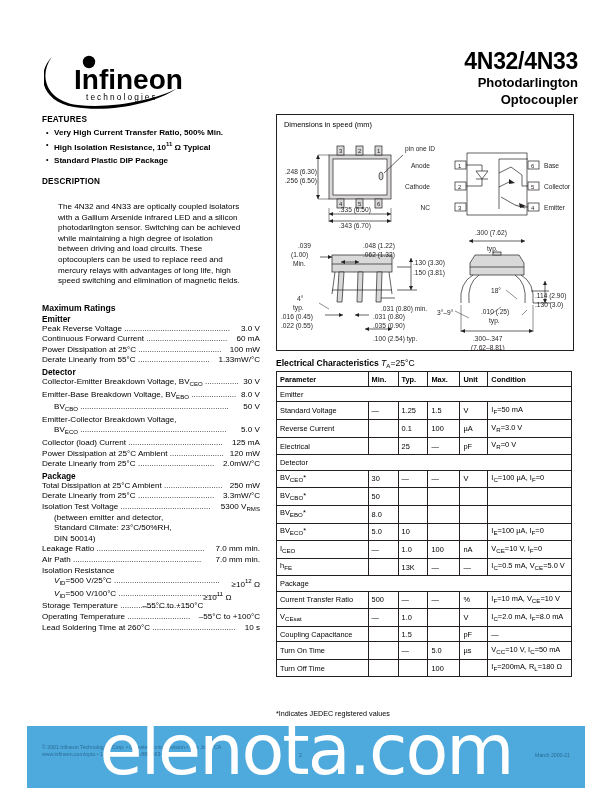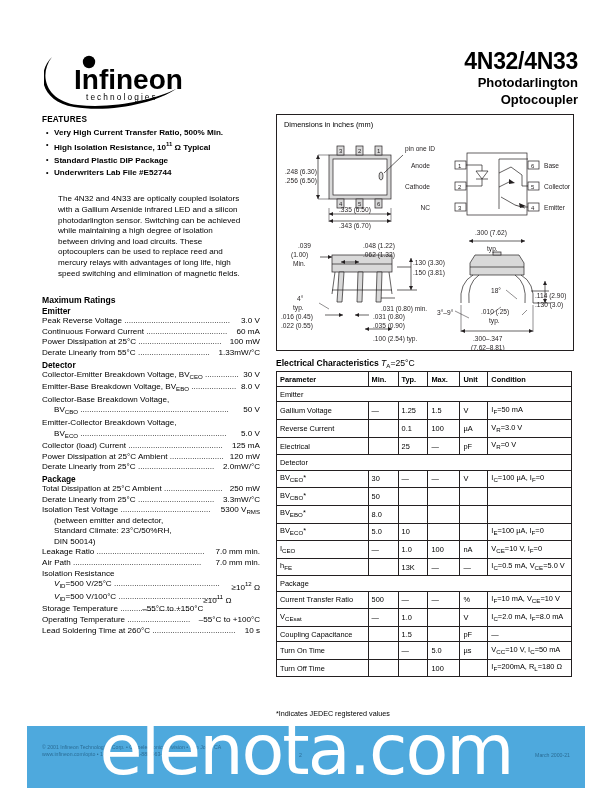--- a/index.html
+++ b/index.html
@@ -103,36 +103,35 @@
     <div class="title-sub">Photodarlington</div>
     <div class="title-sub">Optocoupler</div>
   </div>
 
   <div class="leftcol">
     <div class="sec-h">FEATURES</div>
     <ul class="features" id="features-list">
         <li>Very High Current Transfer Ratio, 500% Min.</li>
         <li>High Isolation Resistance, 10<span class="sup">11</span> Ω Typical</li>
         <li>Standard Plastic DIP Package</li>
-        <li>Underwriters Lab File #E52744</li>
       </ul>
 
+    <div class="sec-h" style="margin-top:11px;">DESCRIPTION</div>
     <p class="desc">The 4N32 and 4N33 are optically coupled isolators with a Gallium Arsenide infrared LED and a silicon photodarlington sensor. Switching can be achieved while maintaining a high degree of isolation between driving and load circuits. These optocouplers can be used to replace reed and mercury relays with advantages of long life, high speed switching and elimination of magnetic fields.</p>
 
     <div class="maxrat">Maximum Ratings</div>
     <div id="ratings-host">
         <div class="subh">Emitter</div>
         <div class="rat"><span class="val">3.0 V</span><span class="lbl">Peak Reverse Voltage</span><span class="dots"> ............................................... </span></div>
         <div class="rat"><span class="val">60 mA</span><span class="lbl">Continuous Forward Current</span><span class="dots"> .................................... </span></div>
         <div class="rat"><span class="val">100 mW</span><span class="lbl">Power Dissipation at 25°C</span><span class="dots"> ..................................... </span></div>
         <div class="rat"><span class="val">1.33mW/°C</span><span class="lbl">Derate Linearly from 55°C</span><span class="dots"> ................................ </span></div>
         <div class="subh">Detector</div>
         <div class="rat"><span class="val">30 V</span><span class="lbl">Collector-Emitter Breakdown Voltage, BV<span class="sub">CEO</span></span><span class="dots"> ............... </span></div>
         <div class="rat"><span class="val">8.0 V</span><span class="lbl">Emitter-Base Breakdown Voltage, BV<span class="sub">EBO</span></span><span class="dots"> .................... </span></div>
-        <div class="rat"><span class="lbl">Collector-Base Breakdown Voltage,</span></div>
         <div class="rat indent"><span class="val">50 V</span><span class="lbl">BV<span class="sub">CBO</span></span><span class="dots"> .................................................................. </span></div>
         <div class="rat"><span class="lbl">Emitter-Collector Breakdown Voltage,</span></div>
         <div class="rat indent"><span class="val">5.0 V</span><span class="lbl">BV<span class="sub">ECO</span></span><span class="dots"> ................................................................. </span></div>
         <div class="rat"><span class="val">125 mA</span><span class="lbl">Collector (load) Current</span><span class="dots"> .......................................... </span></div>
         <div class="rat"><span class="val">120 mW</span><span class="lbl">Power Dissipation at 25°C Ambient</span><span class="dots"> ........................ </span></div>
         <div class="rat"><span class="val">2.0mW/°C</span><span class="lbl">Derate Linearly from 25°C</span><span class="dots"> .................................. </span></div>
         <div class="subh">Package</div>
         <div class="rat"><span class="val">250 mW</span><span class="lbl">Total Dissipation at 25°C Ambient</span><span class="dots"> .......................... </span></div>
         <div class="rat"><span class="val">3.3mW/°C</span><span class="lbl">Derate Linearly from 25°C</span><span class="dots"> .................................. </span></div>
         <div class="rat"><span class="val">5300 V<span class="ital" style="font-size:7.6px"></span><span class="sub">RMS</span></span><span class="lbl">Isolation Test Voltage</span><span class="dots"> ........................................ </span></div>
@@ -144,21 +143,21 @@
         <div class="rat"><span class="lbl">Isolation Resistance</span></div>
         <div class="rat indent"><span class="val">≥10<span class="supx">12</span> Ω</span><span class="lbl"><span class="ital">V</span><span class="sub">ID</span>=500 V/25°C</span><span class="dots"> ............................................... </span></div>
         <div class="rat indent"><span class="val">≥10<span class="supx">11</span> Ω</span><span class="lbl"><span class="ital">V</span><span class="sub">ID</span>=500 V/100°C</span><span class="dots"> .............................................. </span></div>
         <div class="rat"><span class="val">–55°C to +150°C</span><span class="lbl">Storage Temperature</span><span class="dots"> ............................... </span></div>
         <div class="rat"><span class="val">–55°C to +100°C</span><span class="lbl">Operating Temperature</span><span class="dots"> ............................ </span></div>
         <div class="rat"><span class="val">10 s</span><span class="lbl">Lead Soldering Time at 260°C</span><span class="dots"> ..................................... </span></div>
       </div>
   </div>
 
   <div class="pkgbox">
-    <div class="cap">Dimensions in inches (mm)</div>
+    <div class="cap">Dimensions in speed (mm)</div>
     <svg width="296" height="235" viewBox="0 0 296 235" xmlns="http://www.w3.org/2000/svg" font-family="Liberation Sans, sans-serif" font-size="6.4" fill="#231f20">
       <g stroke="#231f20" stroke-width="0.7" fill="none">
 
         <rect x="52" y="40" width="62" height="44" fill="#d9d9d9"></rect>
         <rect x="56" y="44" width="54" height="36" fill="#ffffff"></rect>
 
         <rect x="60" y="31" width="7" height="9" fill="#d9d9d9"></rect>
         <rect x="79" y="31" width="7" height="9" fill="#d9d9d9"></rect>
         <rect x="98" y="31" width="7" height="9" fill="#d9d9d9"></rect>
 
@@ -347,21 +346,21 @@
           <th>Max.</th>
           <th>Unit</th>
           <th>Condition</th>
         </tr>
       </thead>
     <tbody id="ec-body">
         <tr>
           <td colspan="6" class="grouphdr">Emitter</td>
         </tr>
         <tr>
-          <td>Gallium Voltage</td>
+          <td>Standard Voltage</td>
           <td>—</td>
           <td>1.25</td>
           <td>1.5</td>
           <td>V</td>
           <td>I<sub>F</sub>=50 mA</td>
         </tr>
         <tr>
           <td>Reverse Current</td>
           <td style="border-top: none;"></td>
           <td>0.1</td>

